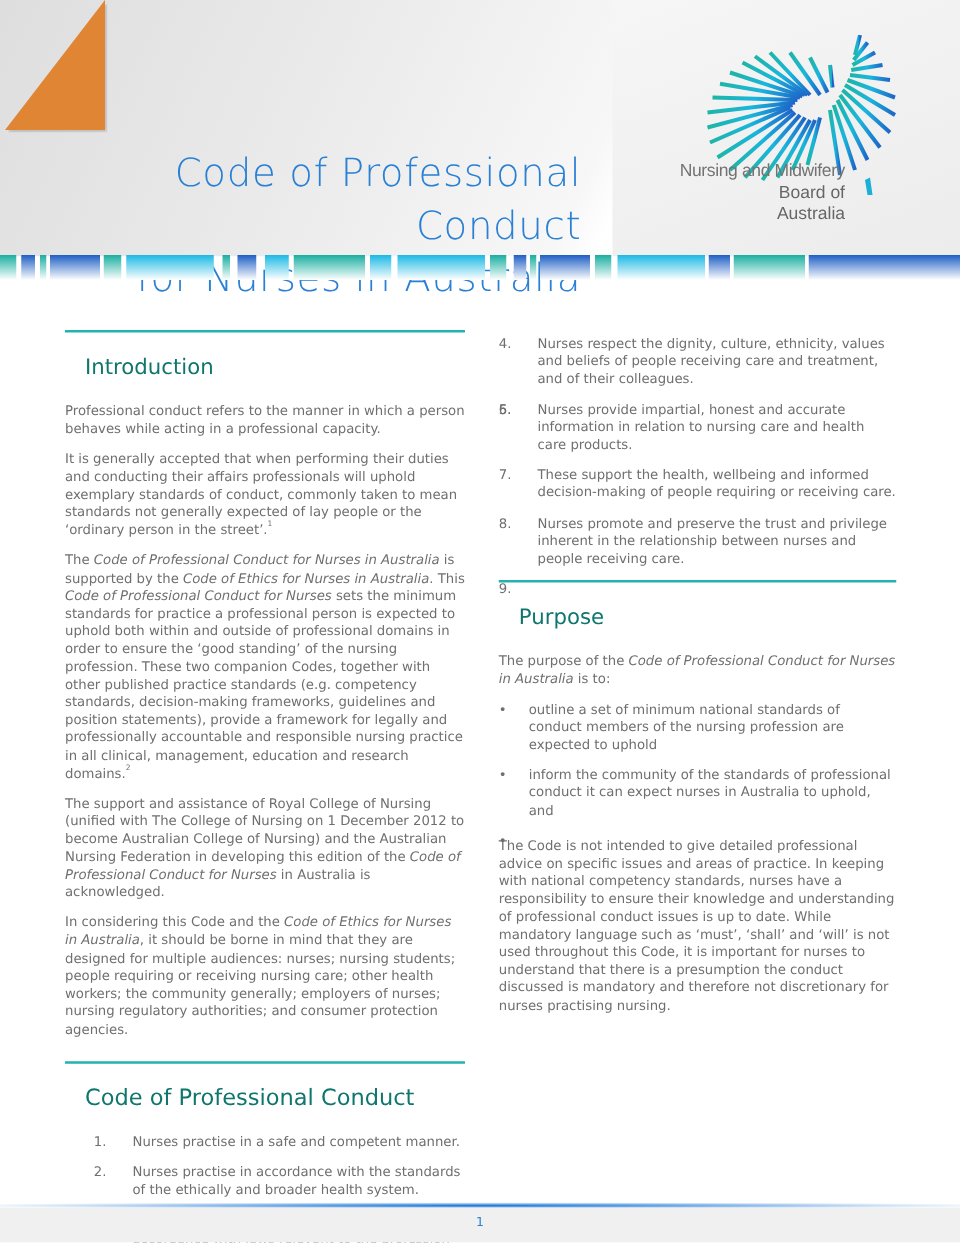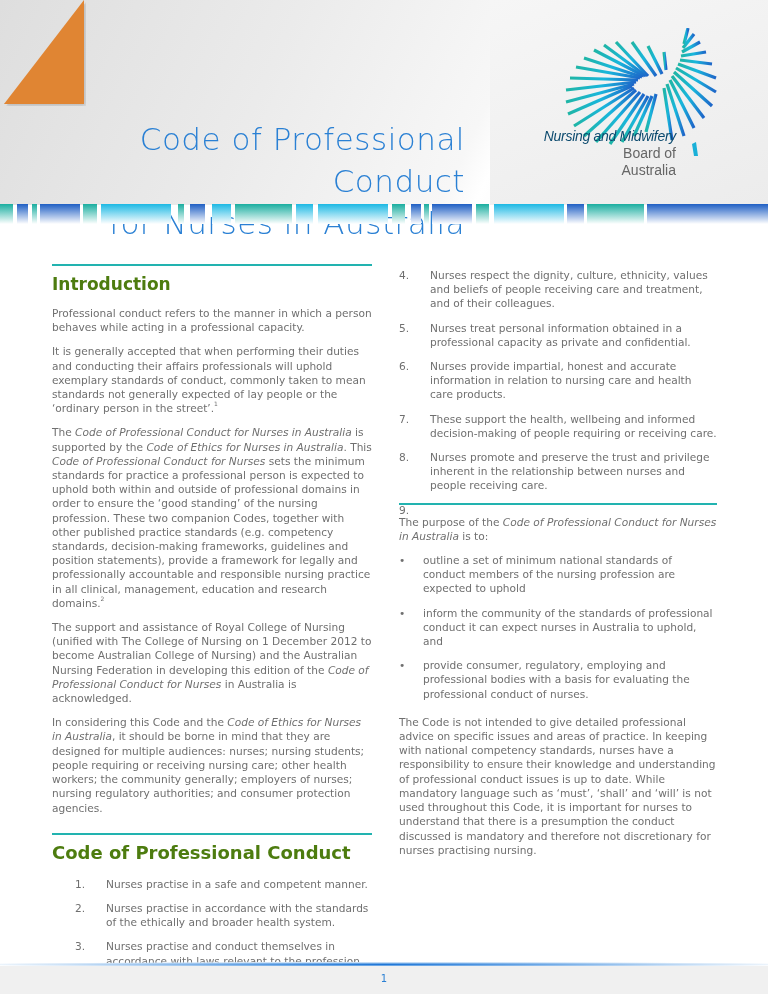--- a/index.html
+++ b/index.html
@@ -33,33 +33,33 @@
     position: absolute; left: 20px; top: 118px; width: 445px;
     text-align: right; color: #2a80d4;
     font-family: "DejaVu Sans", sans-serif; font-weight: 300;
     font-size: 31px; line-height: 42px; letter-spacing: 0.5px;
   }
   .logo-mark { position: absolute; left: 560px; top: 28px; }
   .logo-text {
     position: absolute; left: 510px; top: 128px; width: 166px; text-align: right;
     font-family: "Liberation Sans", sans-serif; font-size: 14px; line-height: 17px;
   }
-  .logo-text .l1 { color: #0c4a6e; letter-spacing: -0.3px; font-style: italic; }
+  .logo-text .l1 { color: #737373; letter-spacing: -0.3px; }
   .logo-text .l2, .logo-text .l3 { color: #666; }
 
   .stripe-bar { position: absolute; left: 0; top: 204px; width: 768px; height: 22px; }
   .stripe { position: absolute; top: 0; height: 20px; }
 
   .col { position: absolute; font-size: 10.6px; line-height: 14.2px; }
   .col-left { left: 52px; top: 264px; width: 320px; }
   .col-right { left: 399px; top: 268px; width: 318px; }
 
   .rule { height: 2px; background: #22b3b0; margin-bottom: 6px; }
   h2 {
-    margin: 0; color: #4d7c0f; font-weight: bold;
+    margin: 16px; color: #0f766e; font-weight: normal;
     font-family: "DejaVu Sans", sans-serif;
   }
   h2.h-small { font-size: 17px; line-height: 24px; }
   h2.h-large { font-size: 18px; line-height: 24px; }
   p { margin: 0 0 10px 0; }
   p.first { margin-top: 10px; }
   i { font-style: italic; }
   sup { font-size: 6px; vertical-align: 6px; line-height: 0; }
 
   .numlist { margin: 0; padding: 0; list-style: none; }
@@ -187,32 +187,33 @@
   <ol class="numlist">
     <li><span class="num">1.</span><span>Nurses practise in a safe and competent manner.</span></li>
     <li><span class="num">2.</span><span>Nurses practise in accordance with the standards of the ethically and broader health system.</span></li>
     <li><span class="num">3.</span><span>Nurses practise and conduct themselves in accordance with laws relevant to the profession and practice of nursing.</span></li>
   </ol>
 </div>
 
 <div class="col col-right">
   <ol class="numlist">
     <li><span class="num">4.</span><span>Nurses respect the dignity, culture, ethnicity, values and beliefs of people receiving care and treatment, and of their colleagues.</span></li>
-    <li><span class="num">5.</span><span>Nurses treat personal information obtained in a professional capacity as private and confidential.</span></li>
+    <li><span class="num">5.</span></li>
     <li><span class="num">6.</span><span>Nurses provide impartial, honest and accurate information in relation to nursing care and health care products.</span></li>
     <li><span class="num">7.</span><span>These support the health, wellbeing and informed decision-making of people requiring or receiving care.</span></li>
     <li><span class="num">8.</span><span>Nurses promote and preserve the trust and privilege inherent in the relationship between nurses and people receiving care.</span></li>
     <li><span class="num">9.</span></li>
   </ol>
 
   <div class="rule"></div>
+  <h2 class="h-small">Purpose</h2>
   <p class="first"><span>The purpose of the </span><i>Code of Professional Conduct for Nurses in Australia</i><span> is to:</span></p>
   <ul class="bullets">
     <li><span class="dot">•</span><span>outline a set of minimum national standards of conduct members of the nursing profession are expected to uphold</span></li>
     <li><span class="dot">•</span><span>inform the community of the standards of professional conduct it can expect nurses in Australia to uphold, and</span></li>
-    <li style="margin-bottom:14px"><span class="dot">•</span><span>provide consumer, regulatory, employing and professional bodies with a basis for evaluating the professional conduct of nurses.</span></li>
+    <li style="margin-bottom:14px"><span class="dot">•</span></li>
   </ul>
   <p>The Code is not intended to give detailed professional advice on specific issues and areas of practice. In keeping with national competency standards, nurses have a responsibility to ensure their knowledge and understanding of professional conduct issues is up to date. While mandatory language such as ‘must’, ‘shall’ and ‘will’ is not used throughout this Code, it is important for nurses to understand that there is a presumption the conduct discussed is mandatory and therefore not discretionary for nurses practising nursing.</p>
 </div>
 
 <div class="footer-glow"></div>
 <div class="footer"></div>
 <div class="page-num">1</div>
 
 </body></html>

